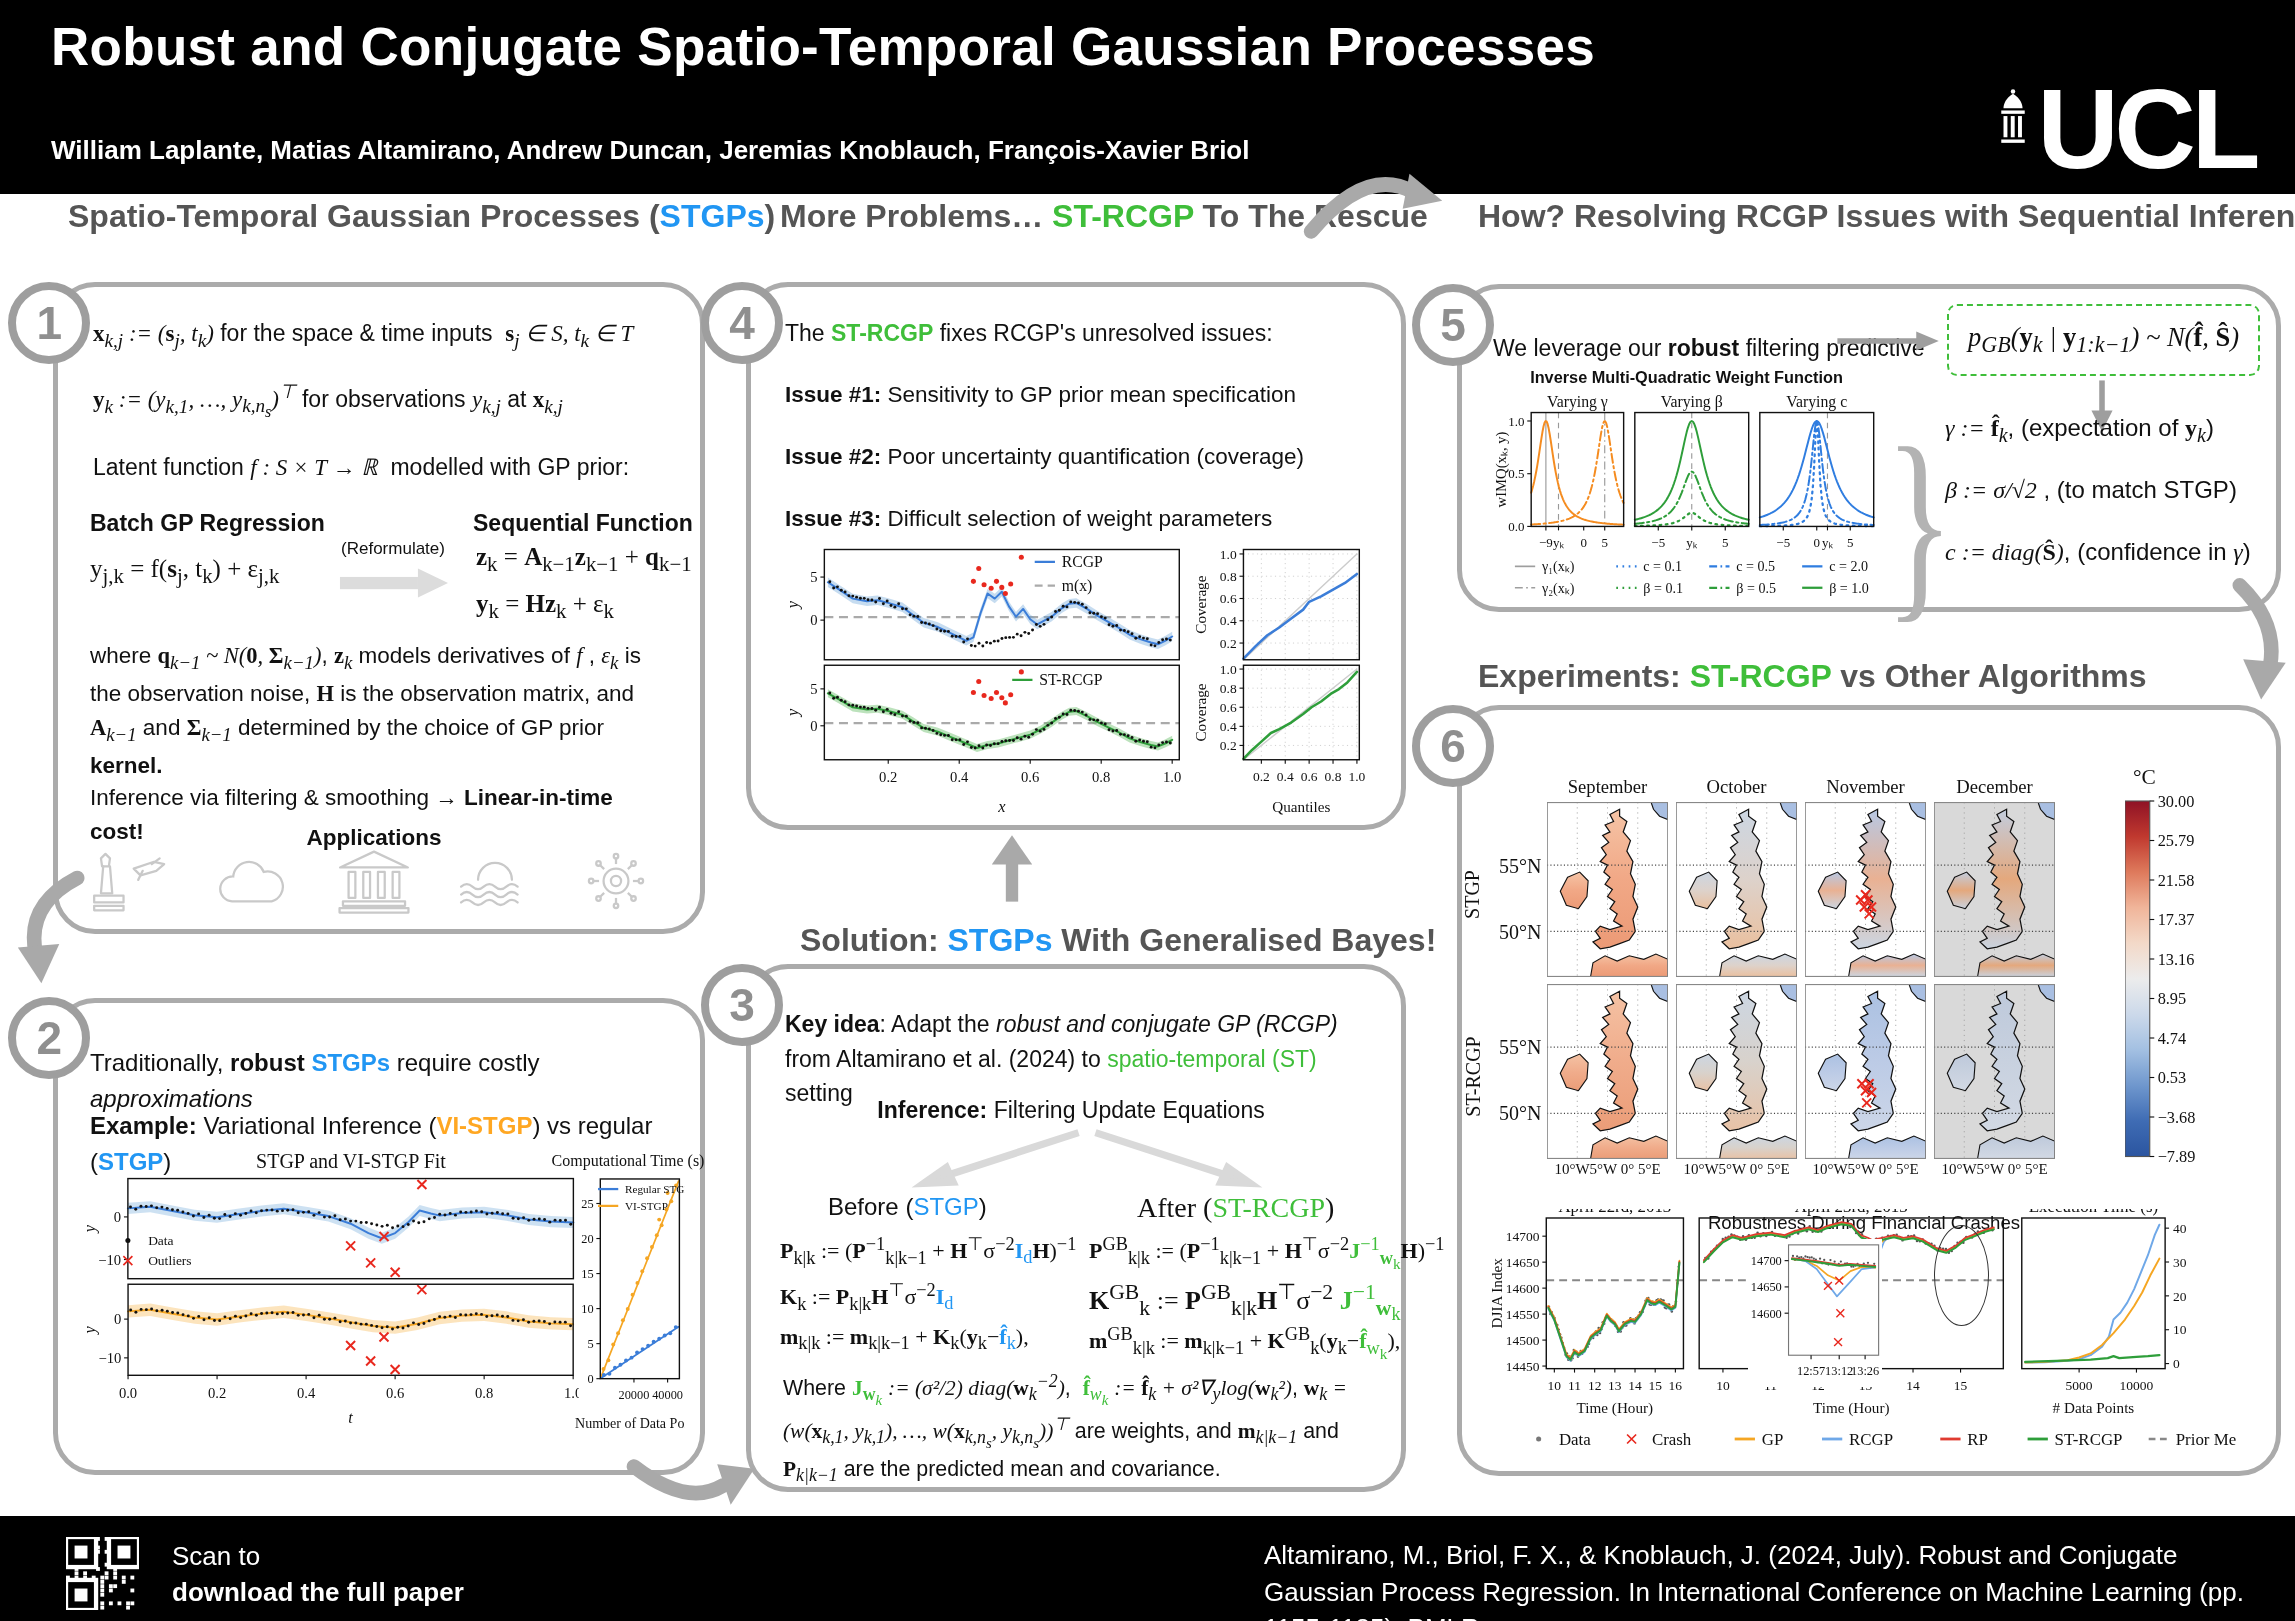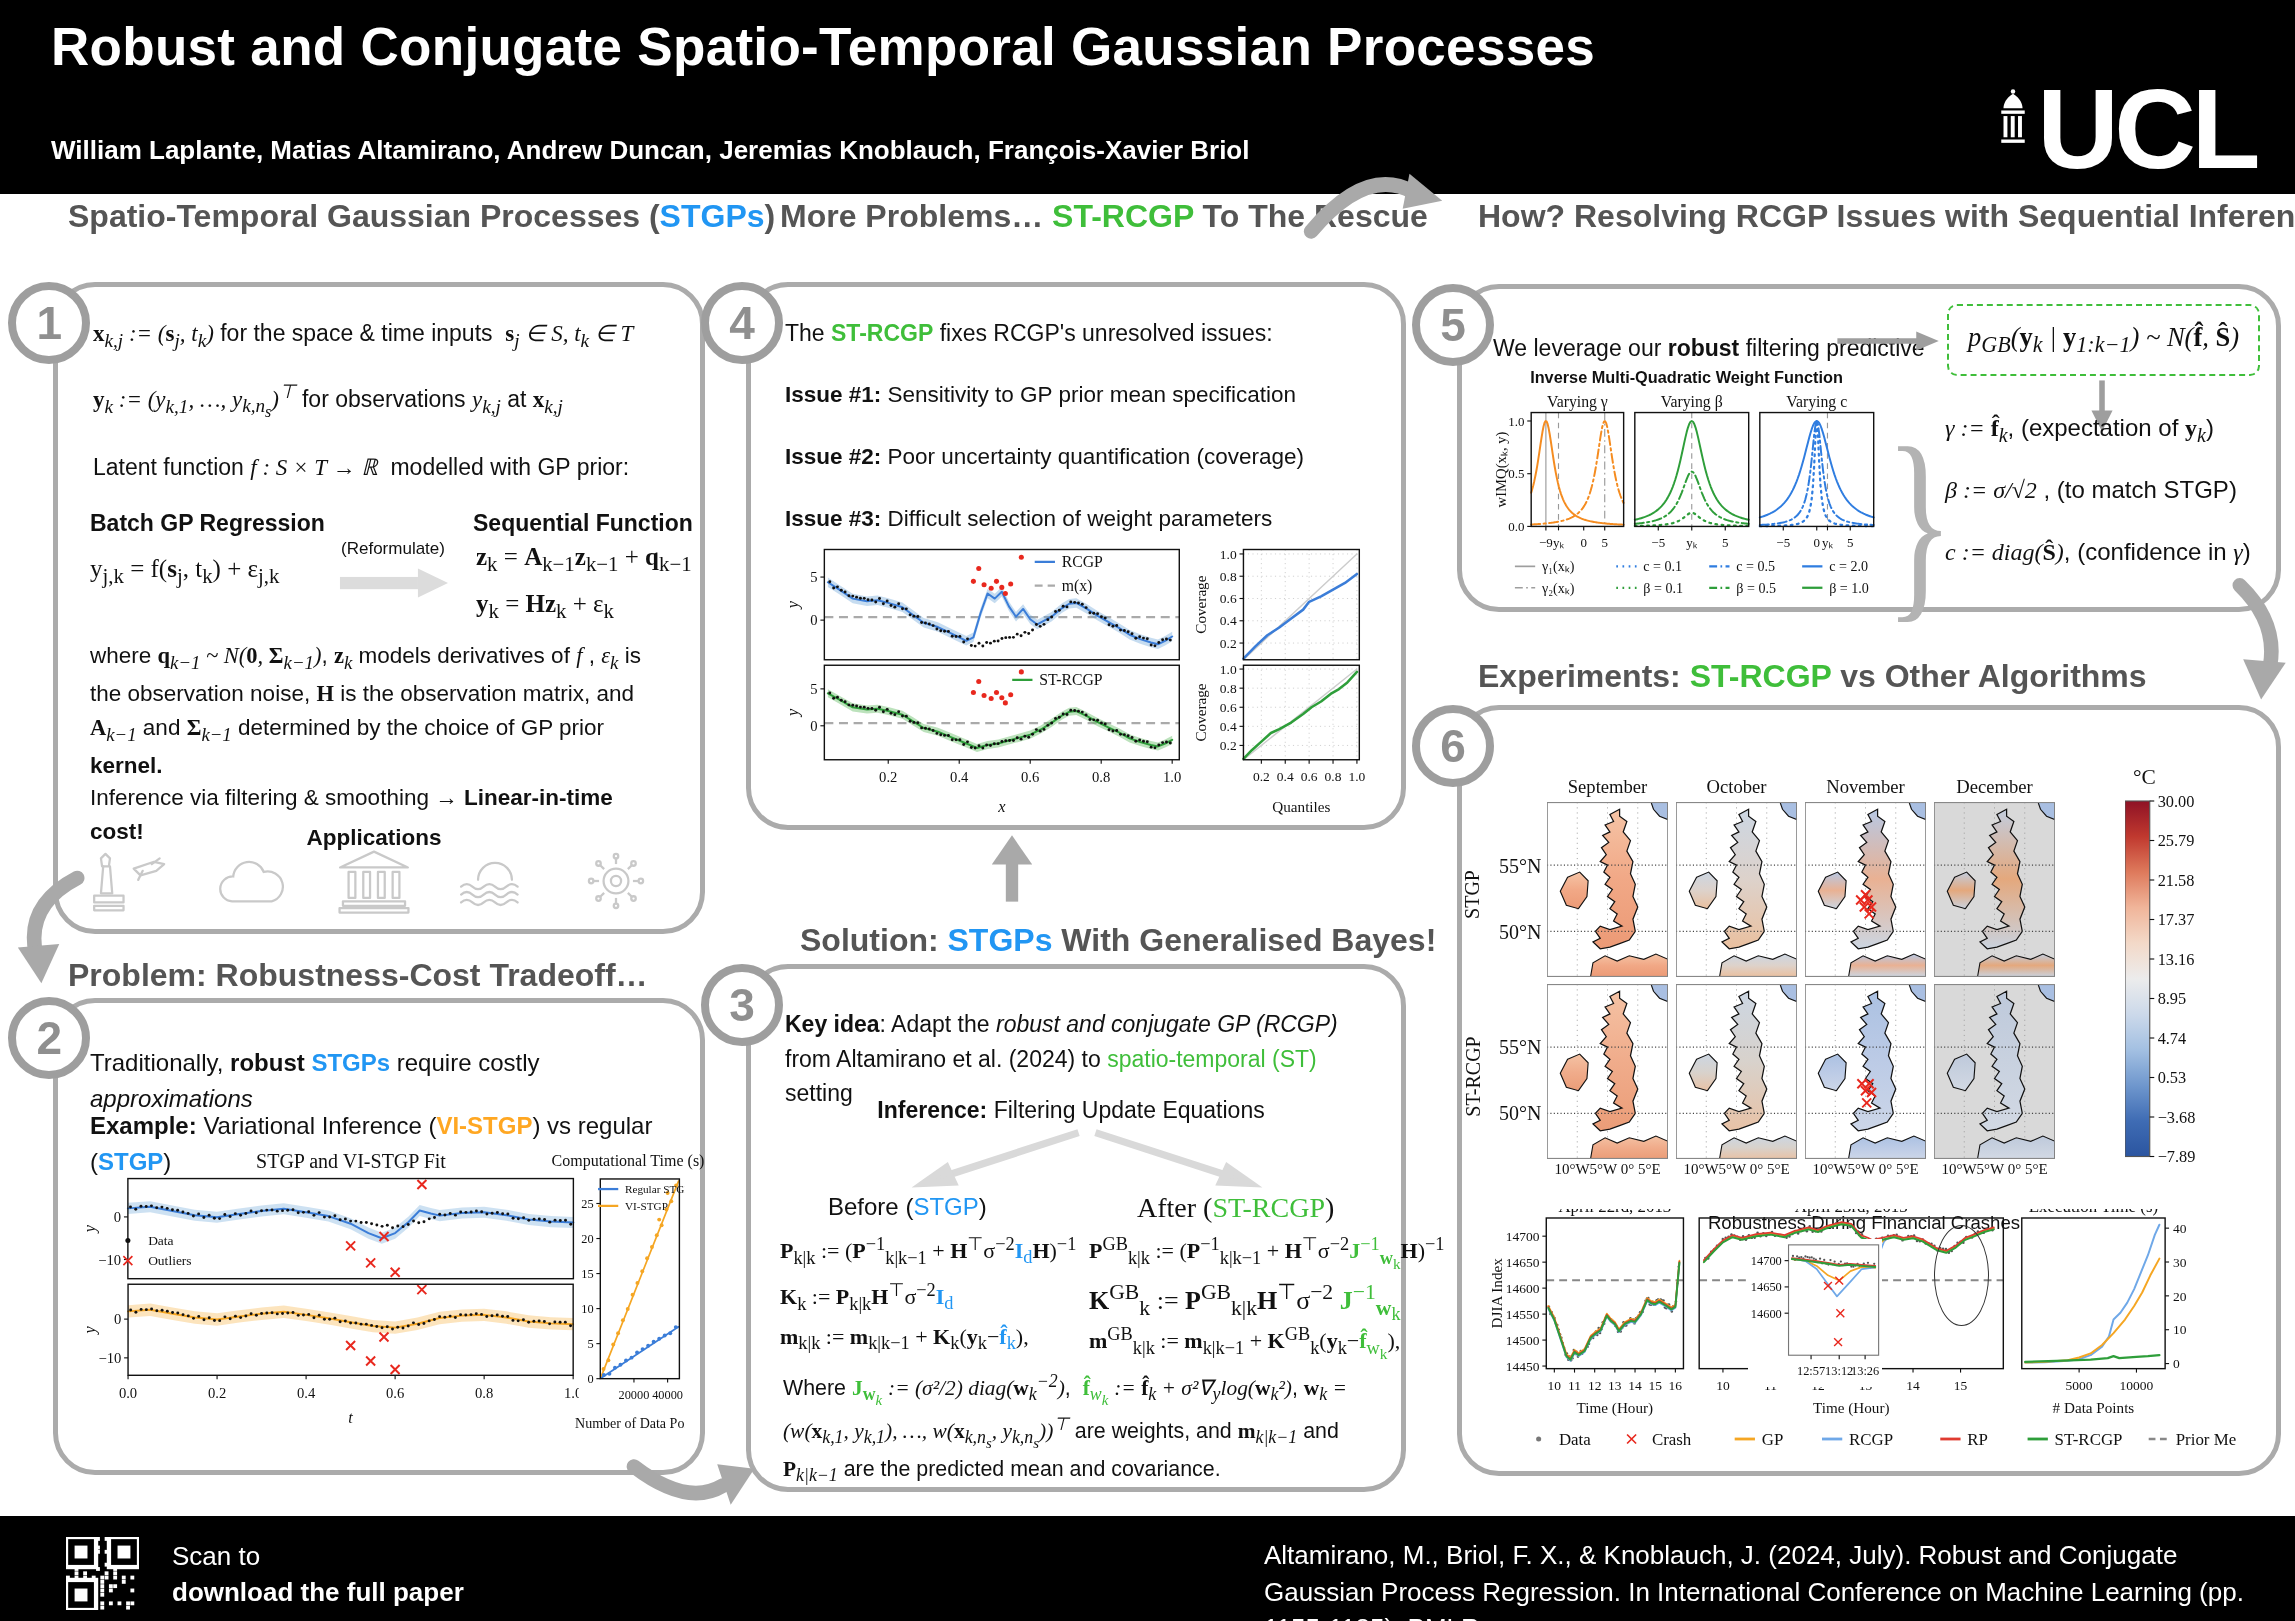--- a/index.html
+++ b/index.html
@@ -47,21 +47,20 @@
         <rect x="26" y="66" width="7" height="38" fill="#fff"></rect>
         <rect x="39" y="66" width="7" height="38" fill="#fff"></rect>
         <rect x="52" y="66" width="7" height="38" fill="#fff"></rect>
         <rect x="22" y="108" width="42" height="6" fill="#fff"></rect>
       </svg>
       <div class="ucl-txt">UCL</div>
     </div>
   </div>
 
   <div class="sec-title" style="left:68px;top:198px;">Spatio-Temporal Gaussian Processes (<span class="c-blue">STGPs</span>)</div>
-  <div class="sec-title" style="left:68px;top:957px;">Problem: Robustness-Cost Tradeoff…</div>
   <div class="sec-title" style="left:780px;top:198px;">More Problems… <span class="c-green">ST-RCGP</span> To The Rescue</div>
   <div class="sec-title" style="left:800px;top:922px;">Solution: <span class="c-blue">STGPs</span> With Generalised Bayes!</div>
   <div class="sec-title" style="left:1478px;top:198px;">How? Resolving RCGP Issues with Sequential Inference</div>
   <div class="sec-title" style="left:1478px;top:658px;">Experiments: <span class="c-green">ST-RCGP</span> vs Other Algorithms</div>
 
   <div class="panel" style="left:53px;top:282px;width:642px;height:642px;"></div>
   <div class="panel" style="left:53px;top:998px;width:642px;height:467px;"></div>
   <div class="panel" style="left:746px;top:282px;width:650px;height:538px;"></div>
   <div class="panel" style="left:746px;top:964px;width:650px;height:518px;"></div>
   <div class="panel" style="left:1457px;top:284px;width:814px;height:318px;"></div>

